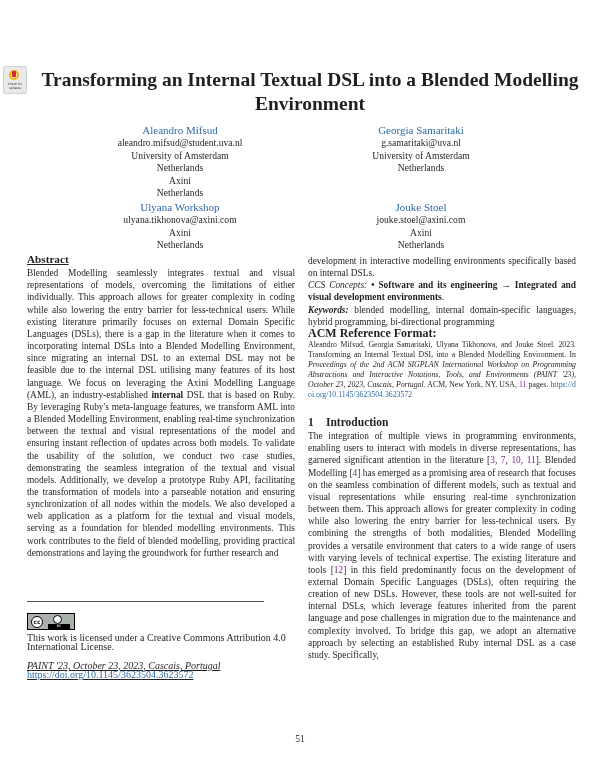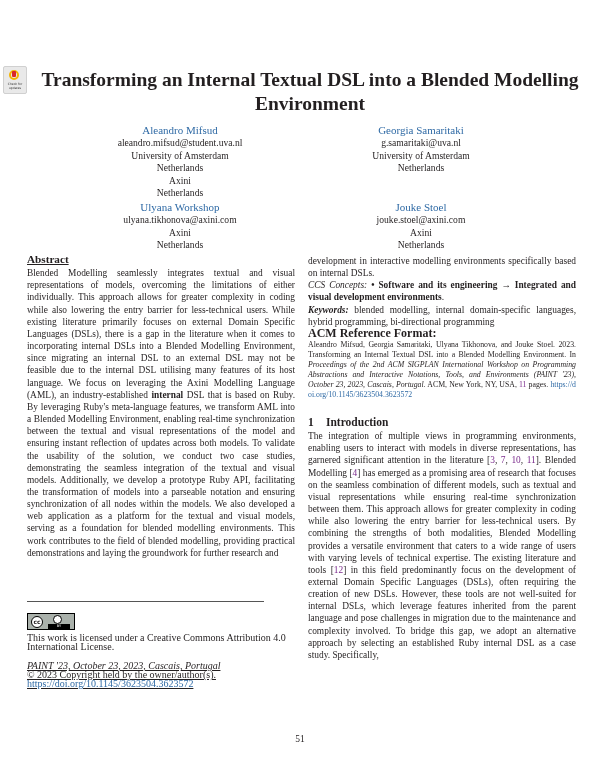--- a/index.html
+++ b/index.html
@@ -89,21 +89,20 @@
 <div class="cc-badge">
   <div class="c1">cc</div>
   <div class="c2"></div>
   <div class="by">BY</div>
 </div>
 
 <div class="foot" style="top:633px;">This work is licensed under a Creative Commons Attribution 4.0 International License.</div>
 
 <div class="foot" style="top:661px;text-decoration:underline;">
   <div class="it">PAINT '23, October 23, 2023, Cascais, Portugal</div>
-  <div>© 2023 Copyright held by the owner/author(s).</div>
   <div class="link">https://doi.org/10.1145/3623504.3623572</div>
 </div>
 
 <div class="col" style="left:308px; top:255px;">
   <p>development in interactive modelling environments specifically based on internal DSLs.</p>
 
   <p class="meta-block">
     <span class="it">CCS Concepts:</span>
     <span class="bold">• Software and its engineering → Integrated and visual development environments</span><span>.</span>
   </p>

